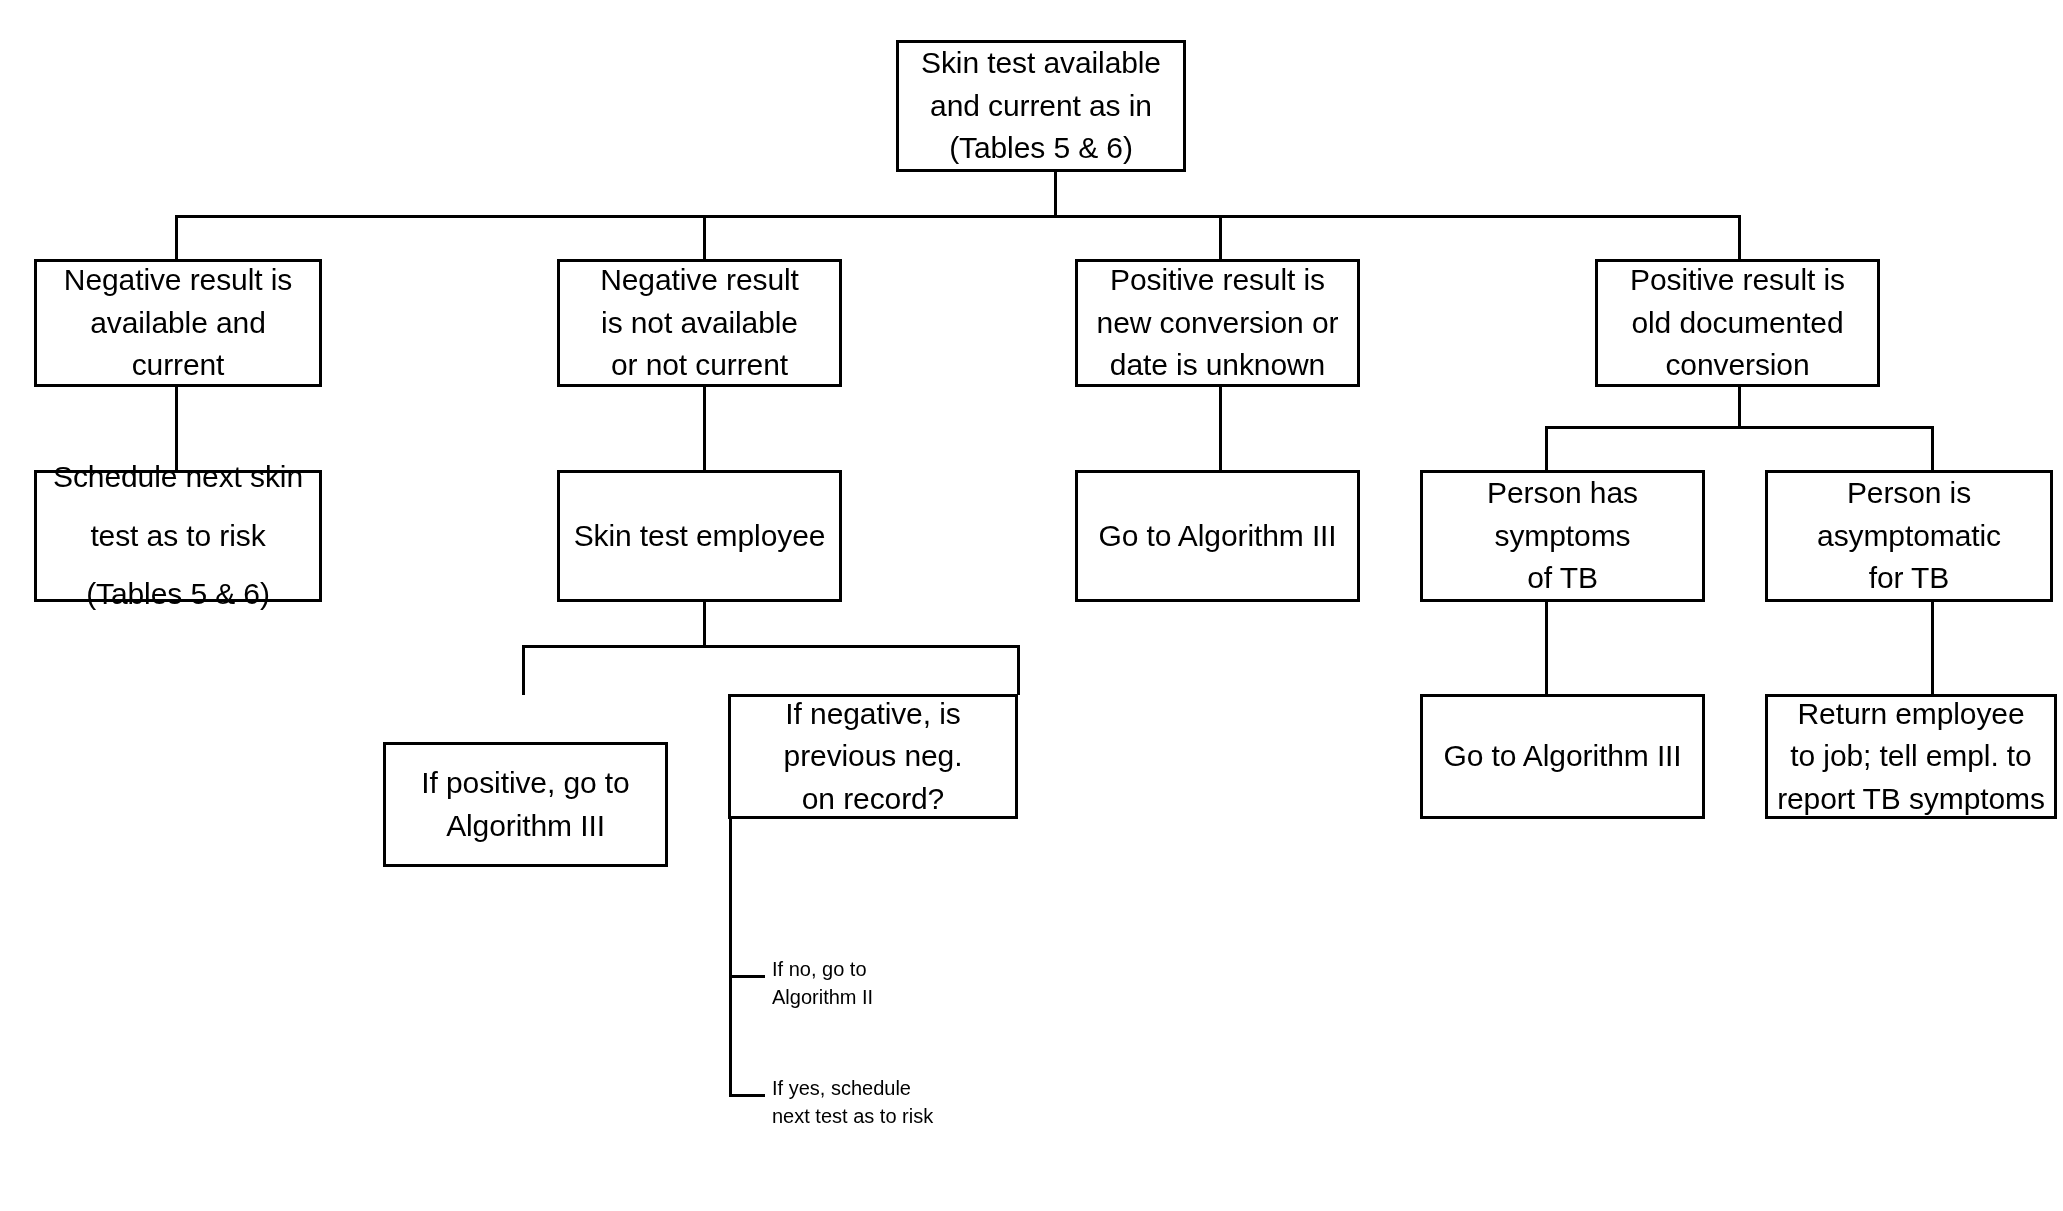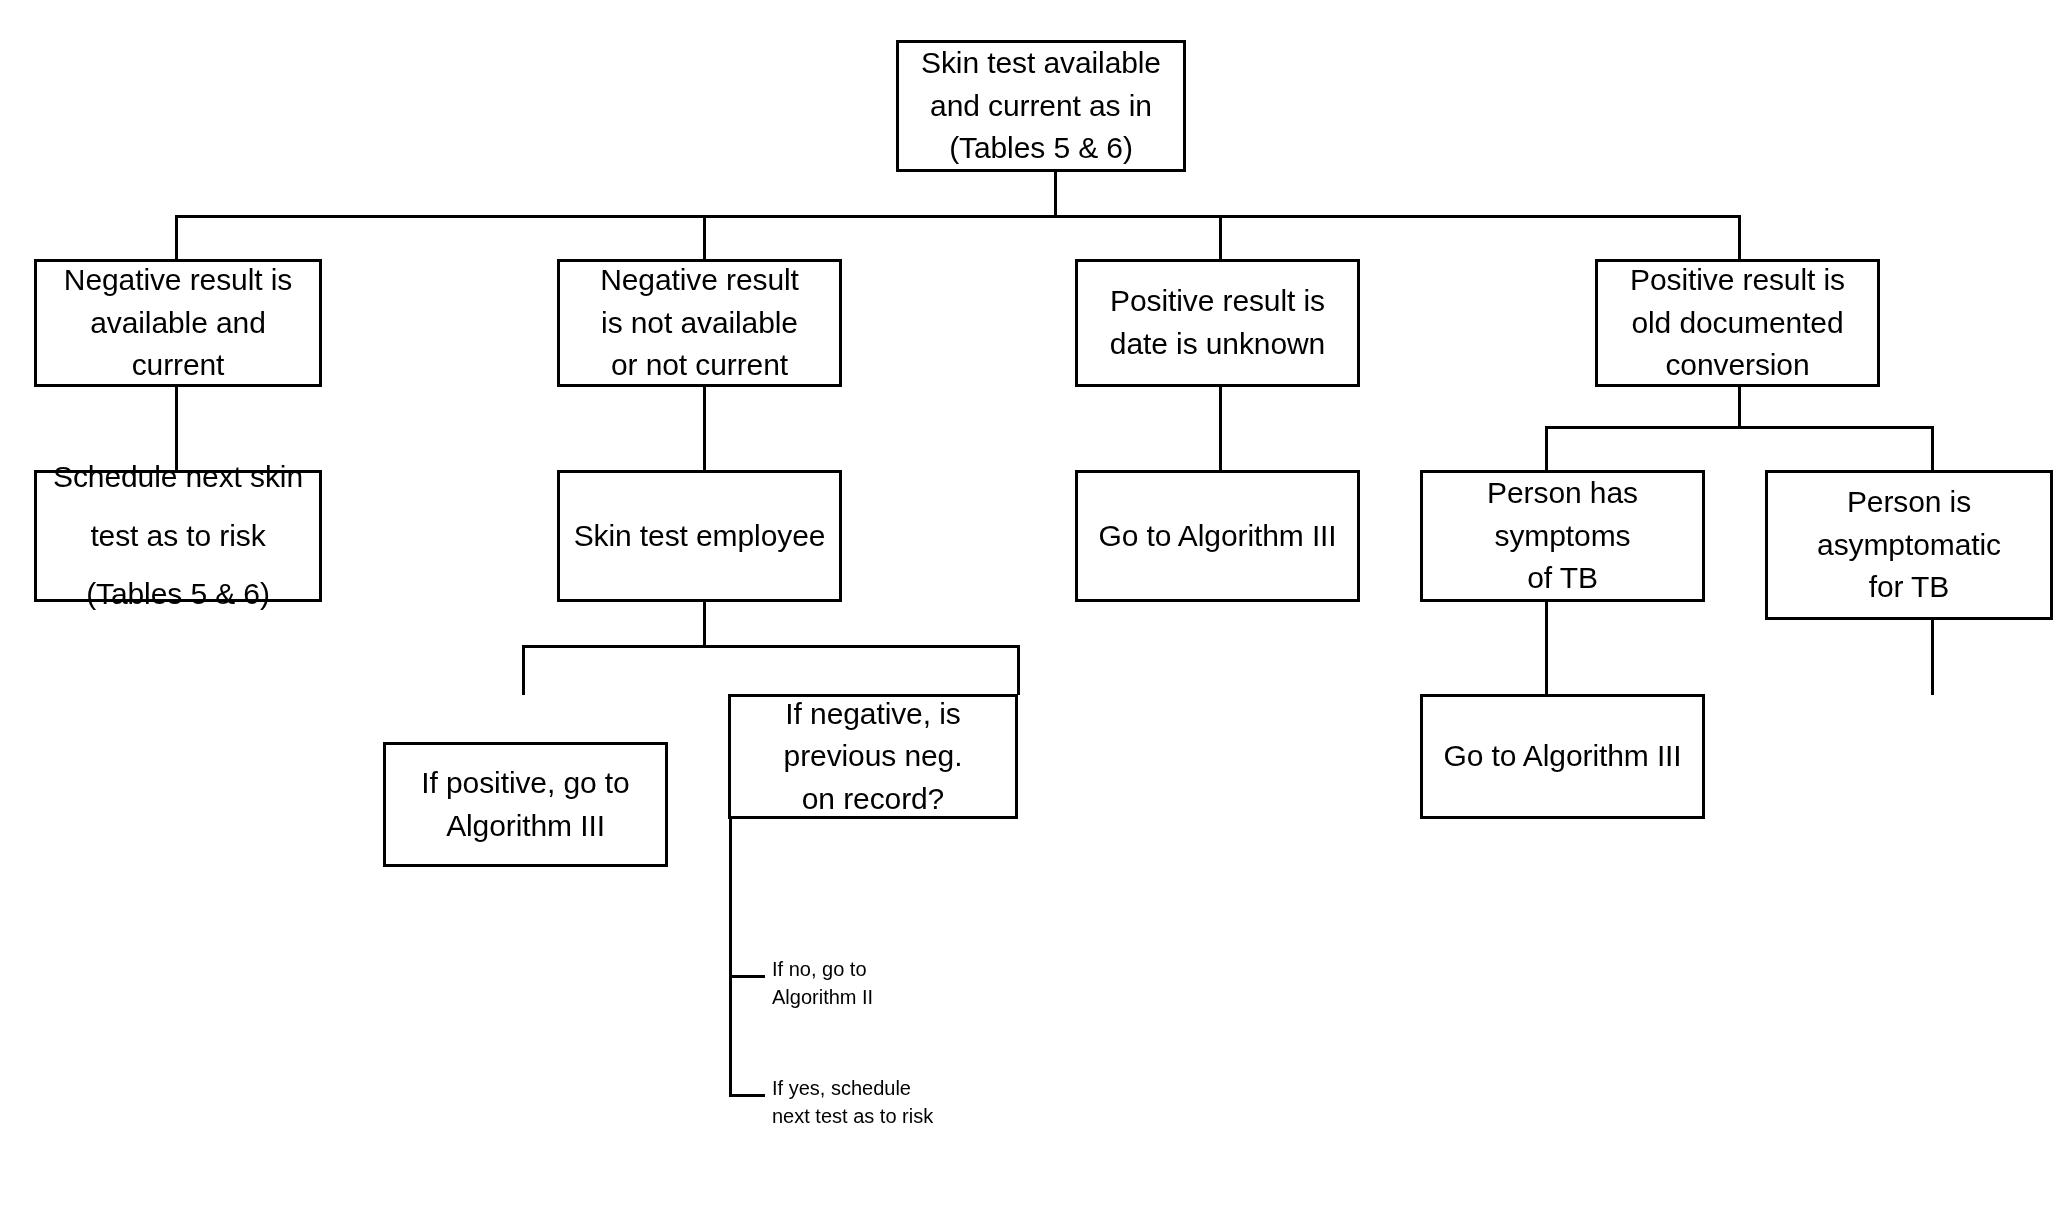--- a/index.html
+++ b/index.html
@@ -97,20 +97,21 @@
   </div>
 
   <div class="node" style="left:557px; top:259px; width:285px; height:128px;">
     <span class="ln">Negative result</span>
     <span class="ln">is not available</span>
     <span class="ln">or not current</span>
   </div>
 
   <div class="node" style="left:1075px; top:259px; width:285px; height:128px;">
     <span class="ln">Positive result is</span>
+    <span class="ln">new conversion or</span>
     <span class="ln">date is unknown</span>
   </div>
 
   <div class="node" style="left:1595px; top:259px; width:285px; height:128px;">
     <span class="ln">Positive result is</span>
     <span class="ln">old documented</span>
     <span class="ln">conversion</span>
   </div>
 
   <div class="node" style="left:34px; top:470px; width:288px; height:132px;gap:16px;">
@@ -126,41 +127,46 @@
   <div class="node" style="left:1075px; top:470px; width:285px; height:132px;">
     <span class="ln">Go to Algorithm III</span>
   </div>
 
   <div class="node" style="left:1420px; top:470px; width:285px; height:132px;">
     <span class="ln">Person has</span>
     <span class="ln">symptoms</span>
     <span class="ln">of TB</span>
   </div>
 
-  <div class="node" style="left:1765px; top:470px; width:288px; height:150px;">
+  <div class="node" style="left:1765px; top:470px; width:288px; height:132px;">
     <span class="ln">Person is</span>
     <span class="ln">asymptomatic</span>
     <span class="ln">for TB</span>
   </div>
 
   <div class="node" style="left:383px; top:694px; width:285px; height:125px;margin-top:48px;">
     <span class="ln">If positive, go to</span>
     <span class="ln">Algorithm III</span>
   </div>
 
   <div class="node" style="left:728px; top:694px; width:290px; height:125px;">
     <span class="ln">If negative, is</span>
     <span class="ln">previous neg.</span>
     <span class="ln">on record?</span>
   </div>
 
   <div class="node" style="left:1420px; top:694px; width:285px; height:125px;">
     <span class="ln">Go to Algorithm III</span>
   </div>
 
+  <div class="node" style="left:1765px; top:694px; width:292px; height:125px;">
+    <span class="ln">Return employee</span>
+    <span class="ln">to job; tell empl. to</span>
+    <span class="ln">report TB symptoms</span>
+  </div>
 
   <div class="note" style="left:772px; top:955px;">
     <span class="ln">If no, go to</span>
     <span class="ln">Algorithm II</span>
   </div>
 
   <div class="note" style="left:772px; top:1074px;">
     <span class="ln">If yes, schedule</span>
     <span class="ln">next test as to risk</span>
   </div>

